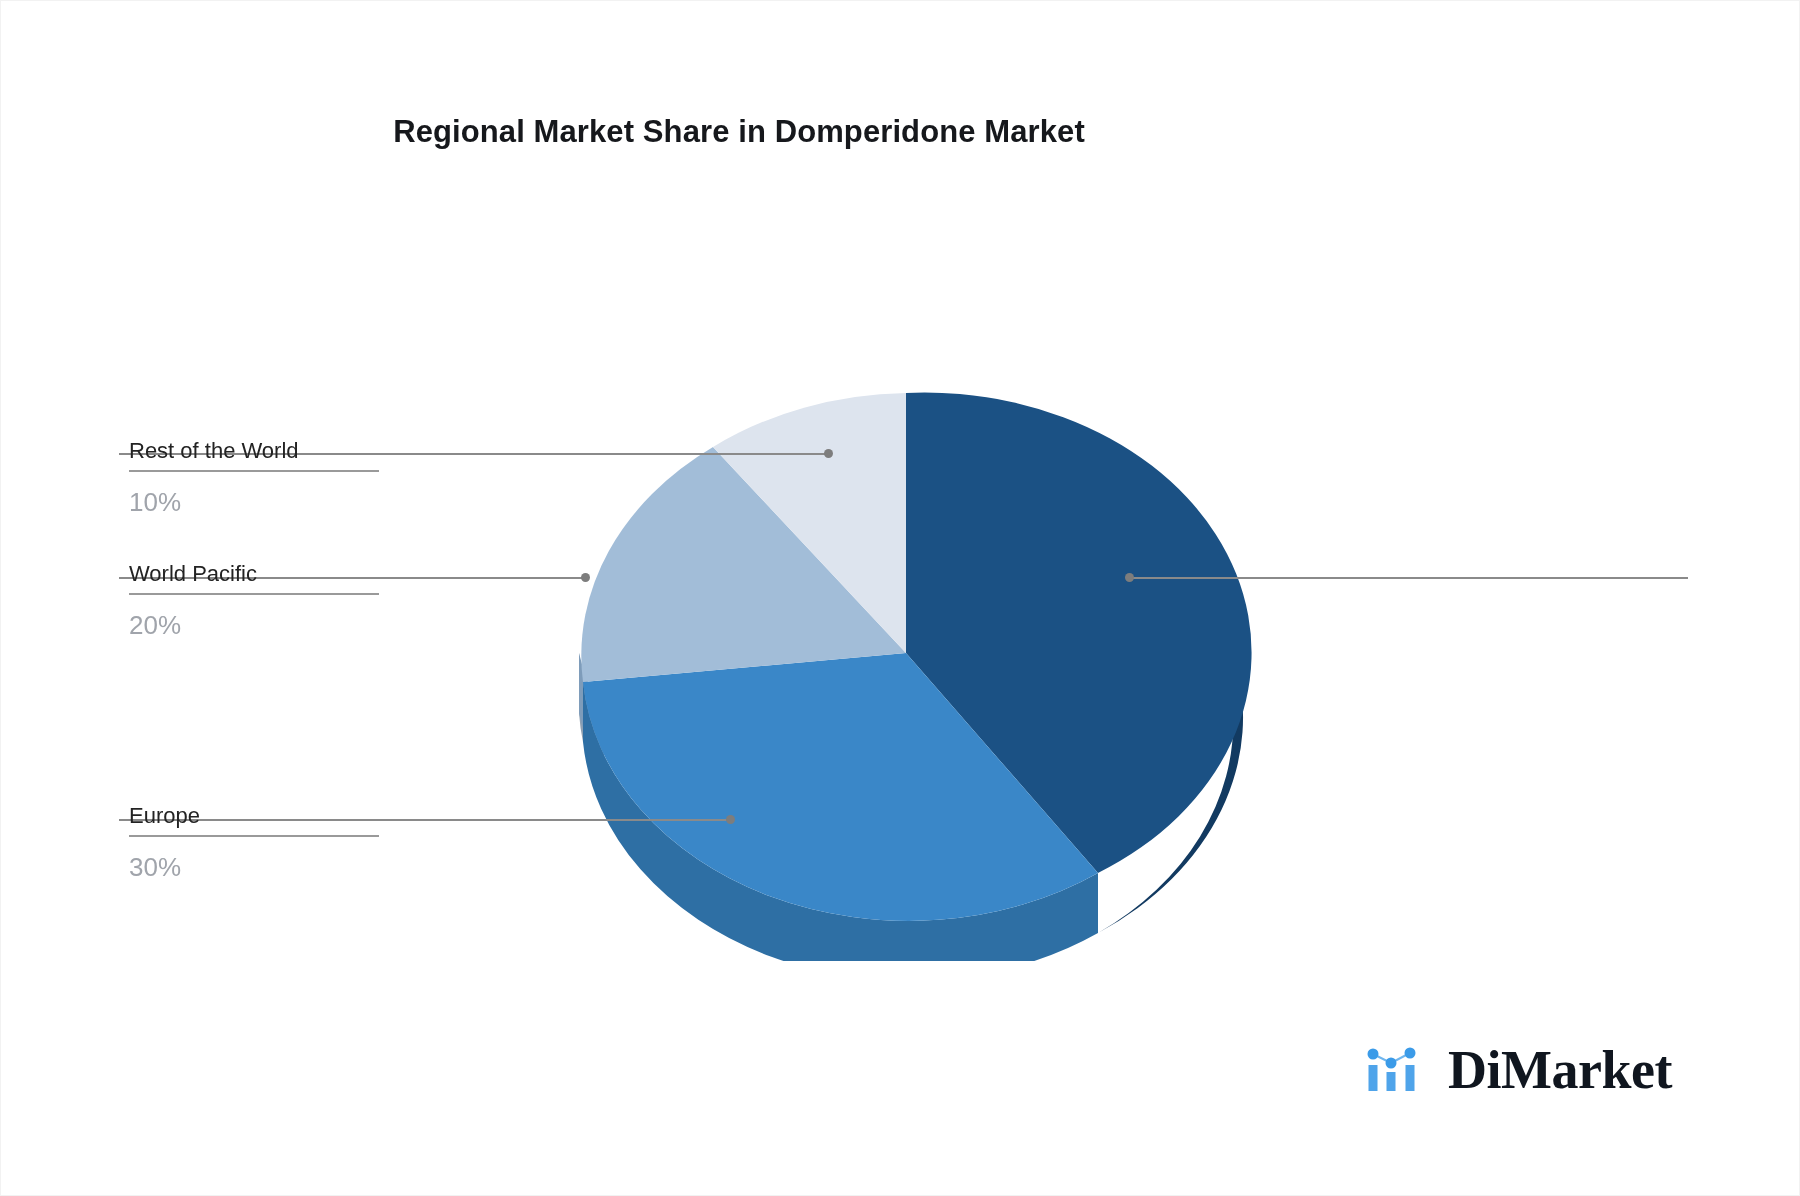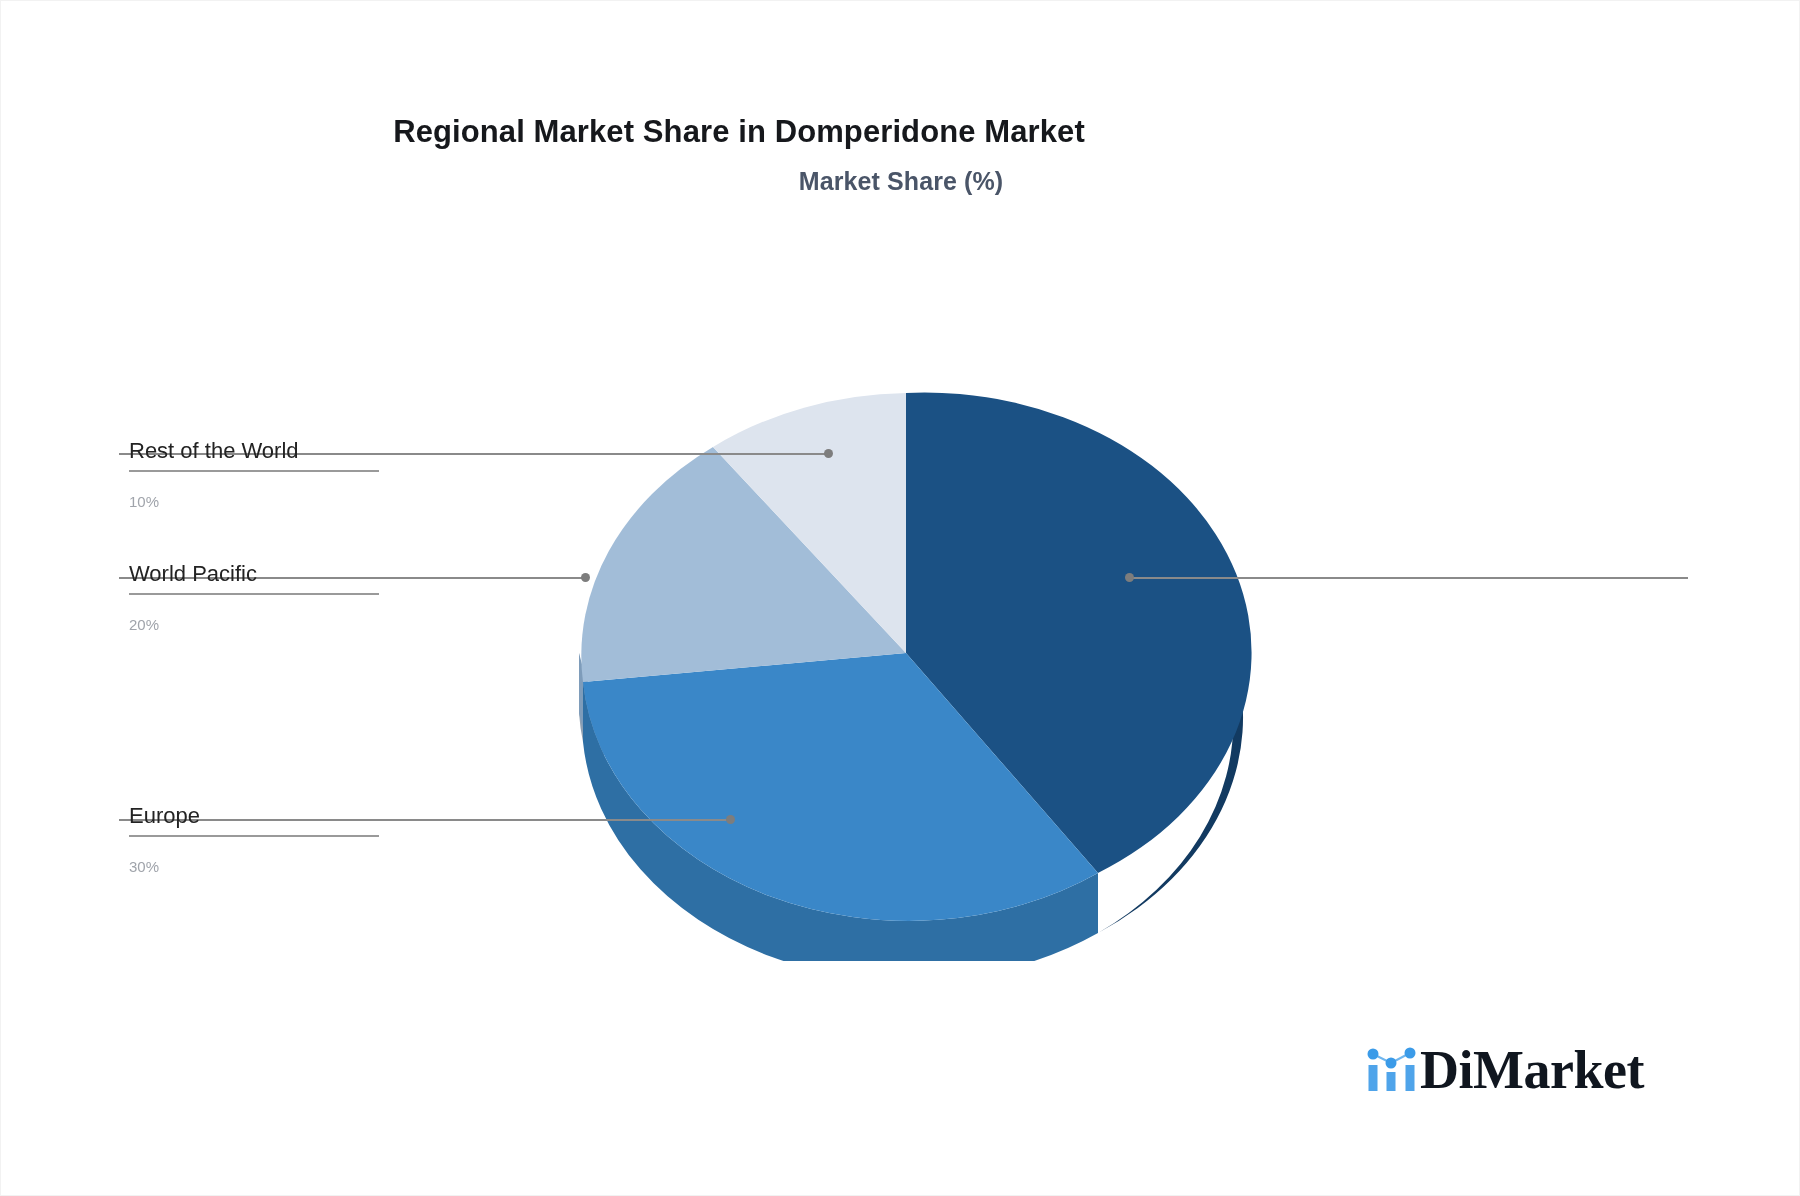--- a/index.html
+++ b/index.html
@@ -63,21 +63,21 @@
     color: #232323;
     white-space: nowrap;
     line-height: 28px;
   }
   .callout .cl-rule {
     height: 0;
     border-top: 2px solid #9a9a9a;
     margin: 5px 0 3px 0;
   }
   .callout .cl-value {
-    font-size: 15px;
+    font-size: 26px;
     color: #a0a4ab;
     white-space: nowrap;
     line-height: 28px;
   }
   .callout.left  .cl-name,
   .callout.left  .cl-value { text-align: left; margin-top: 16px; }
   .callout.right .cl-name,
   .callout.right .cl-value { text-align: right; }
 
   
@@ -94,39 +94,38 @@
     background: #7d7d7d;
   }
 
   
   #logo {
     position: absolute;
     left: 1363px;
     top: 1042px;
     display: flex;
     align-items: center;
-    gap: 0;
+    gap: 28px;
   }
   #logo .logo-mark { display: block; }
   #logo .logo-text {
     font-family: "Liberation Serif", serif;
     font-size: 54px;
     font-weight: bold;
     color: #10161f;
     line-height: 1;
     letter-spacing: -0.5px;
   }
 </style>
 </head>
 <body>
 
 <div id="canvas">
 
   <div class="title">Regional Market Share in Domperidone Market</div>
-  <div class="subtitle">Market Share (%)</div>
 
   <div id="pie-wrap">
     <svg id="pie-svg" width="700" height="610" viewBox="0 0 700 610">
       <defs>
         <clipPath id="clip-rotw-side">
             <rect x="0" y="330" width="120" height="160"></rect>
           </clipPath>
       </defs>
 
       <path d="M 18 302 L 18 362 A 327 260 0 0 0 22 391 L 22 331 A 327 260 0 0 1 18 302 Z" fill="#8FA0B2"></path>

